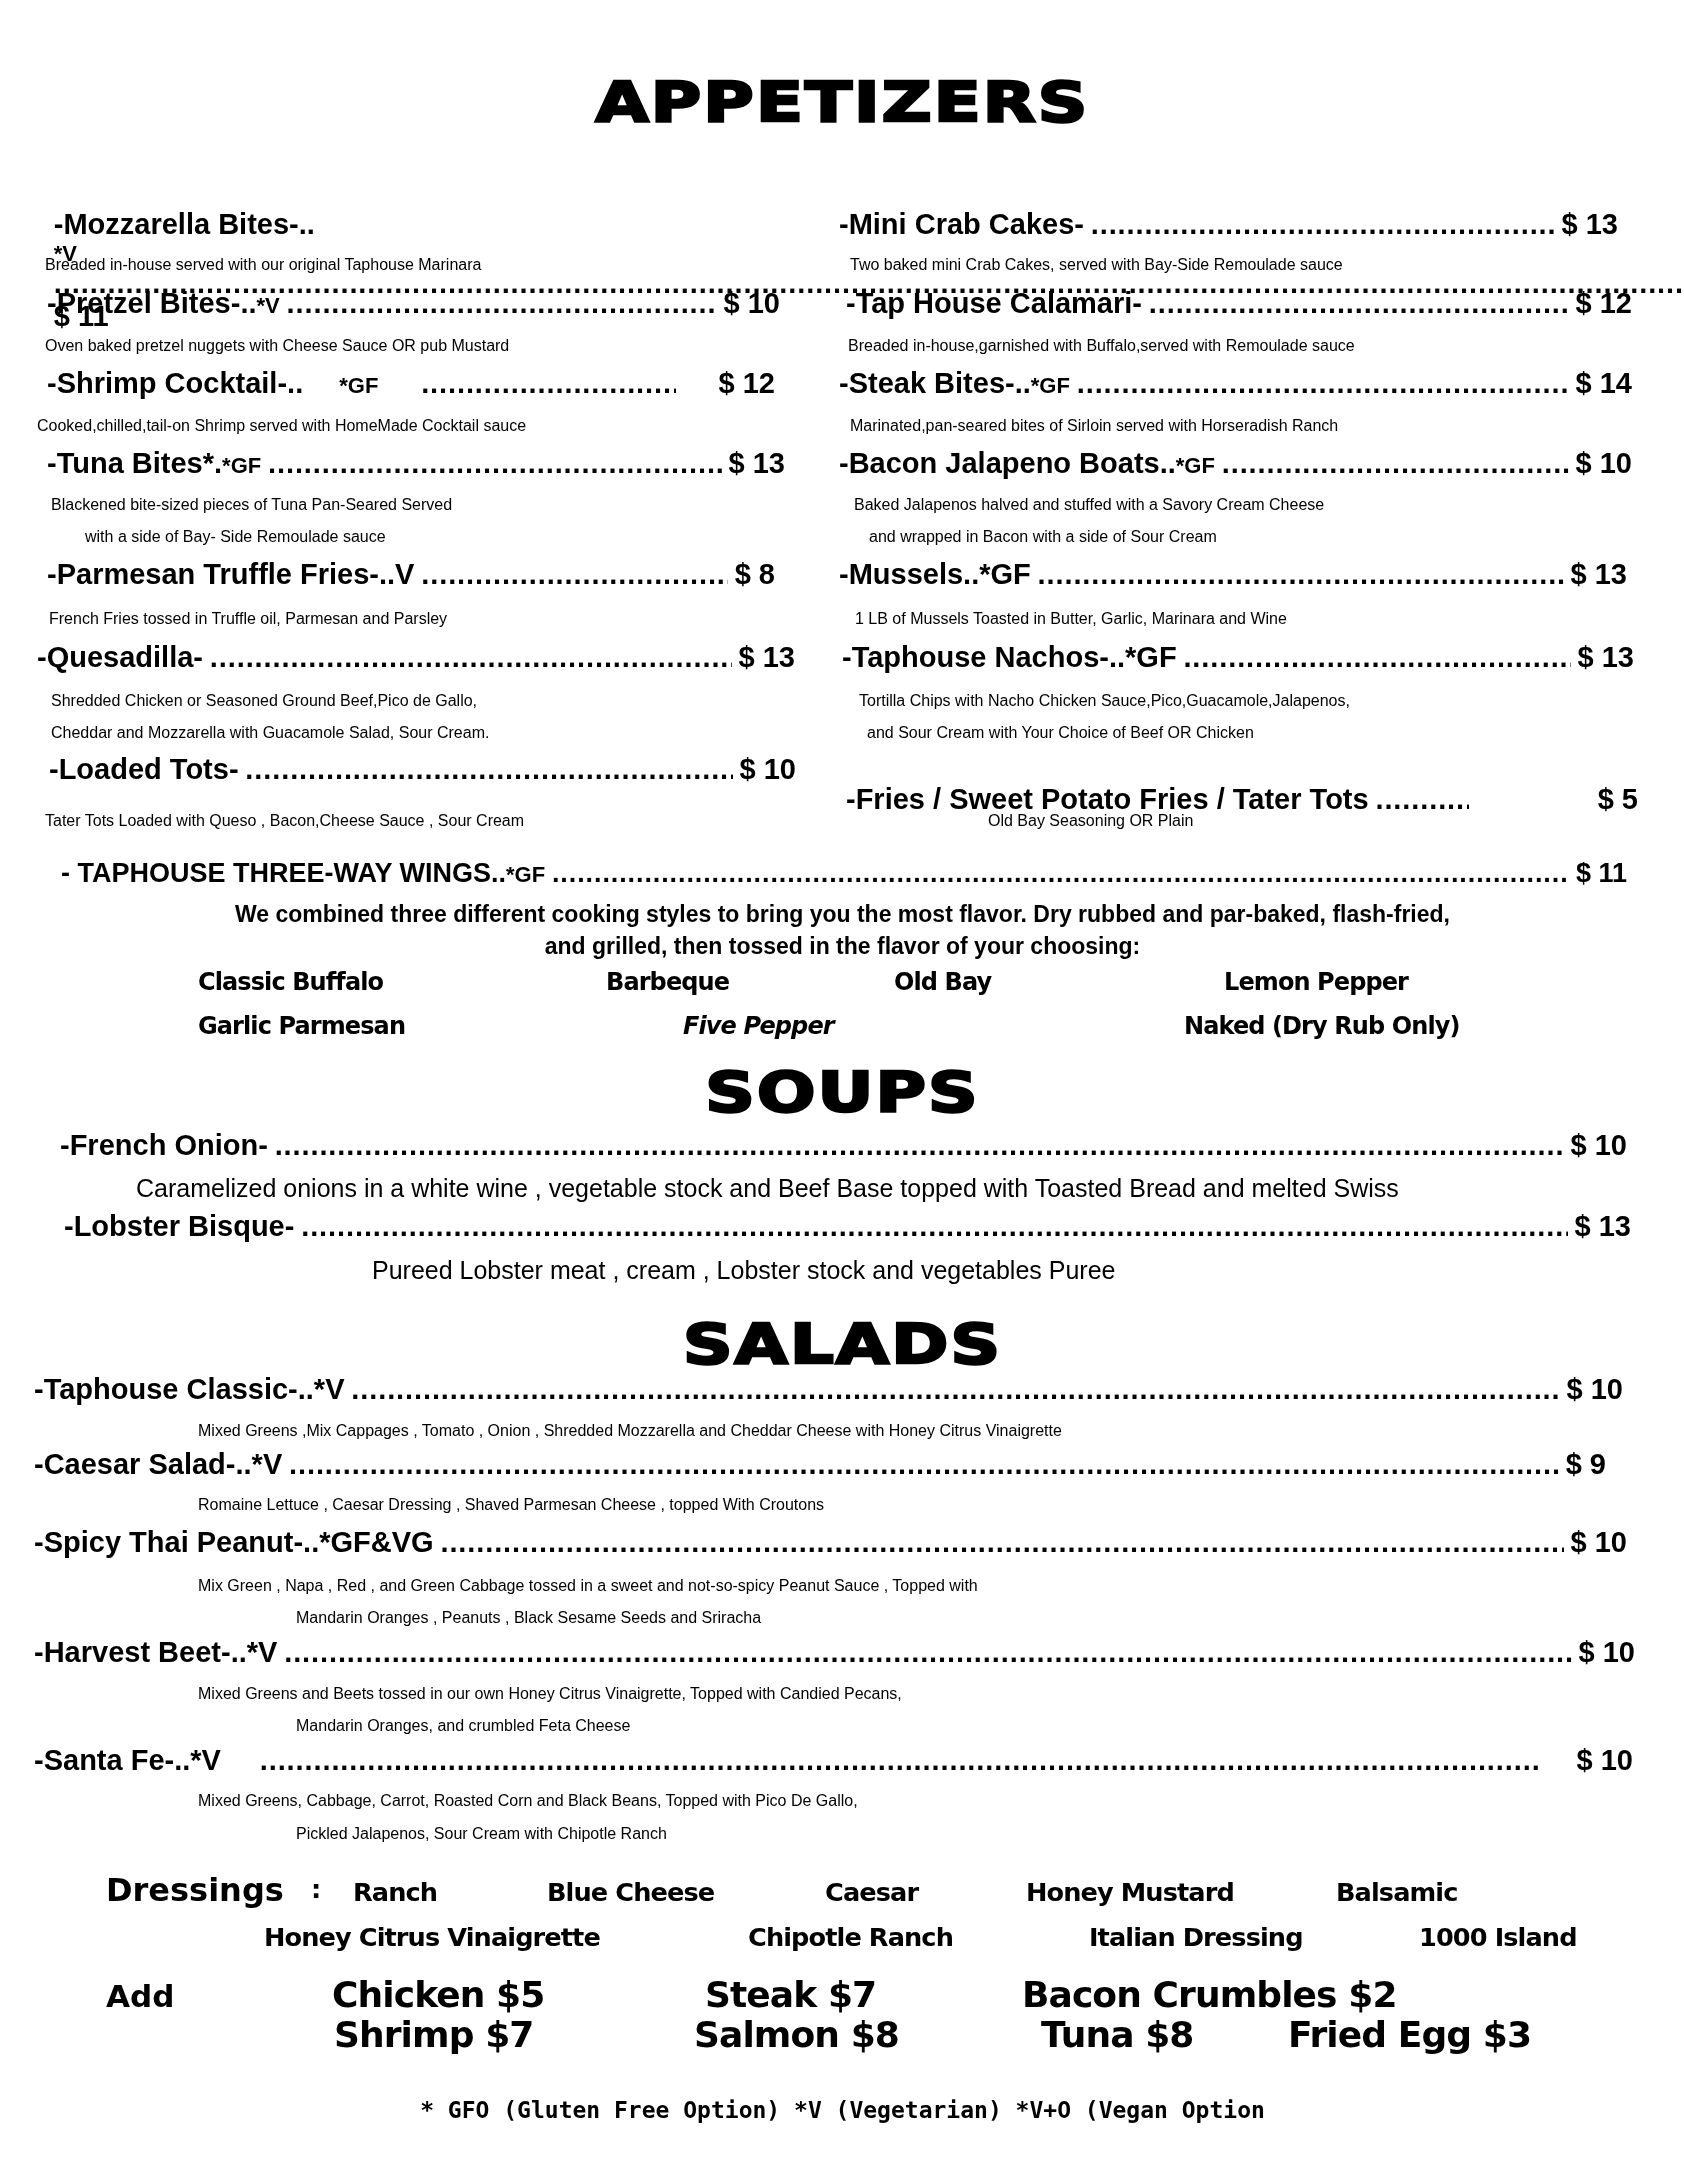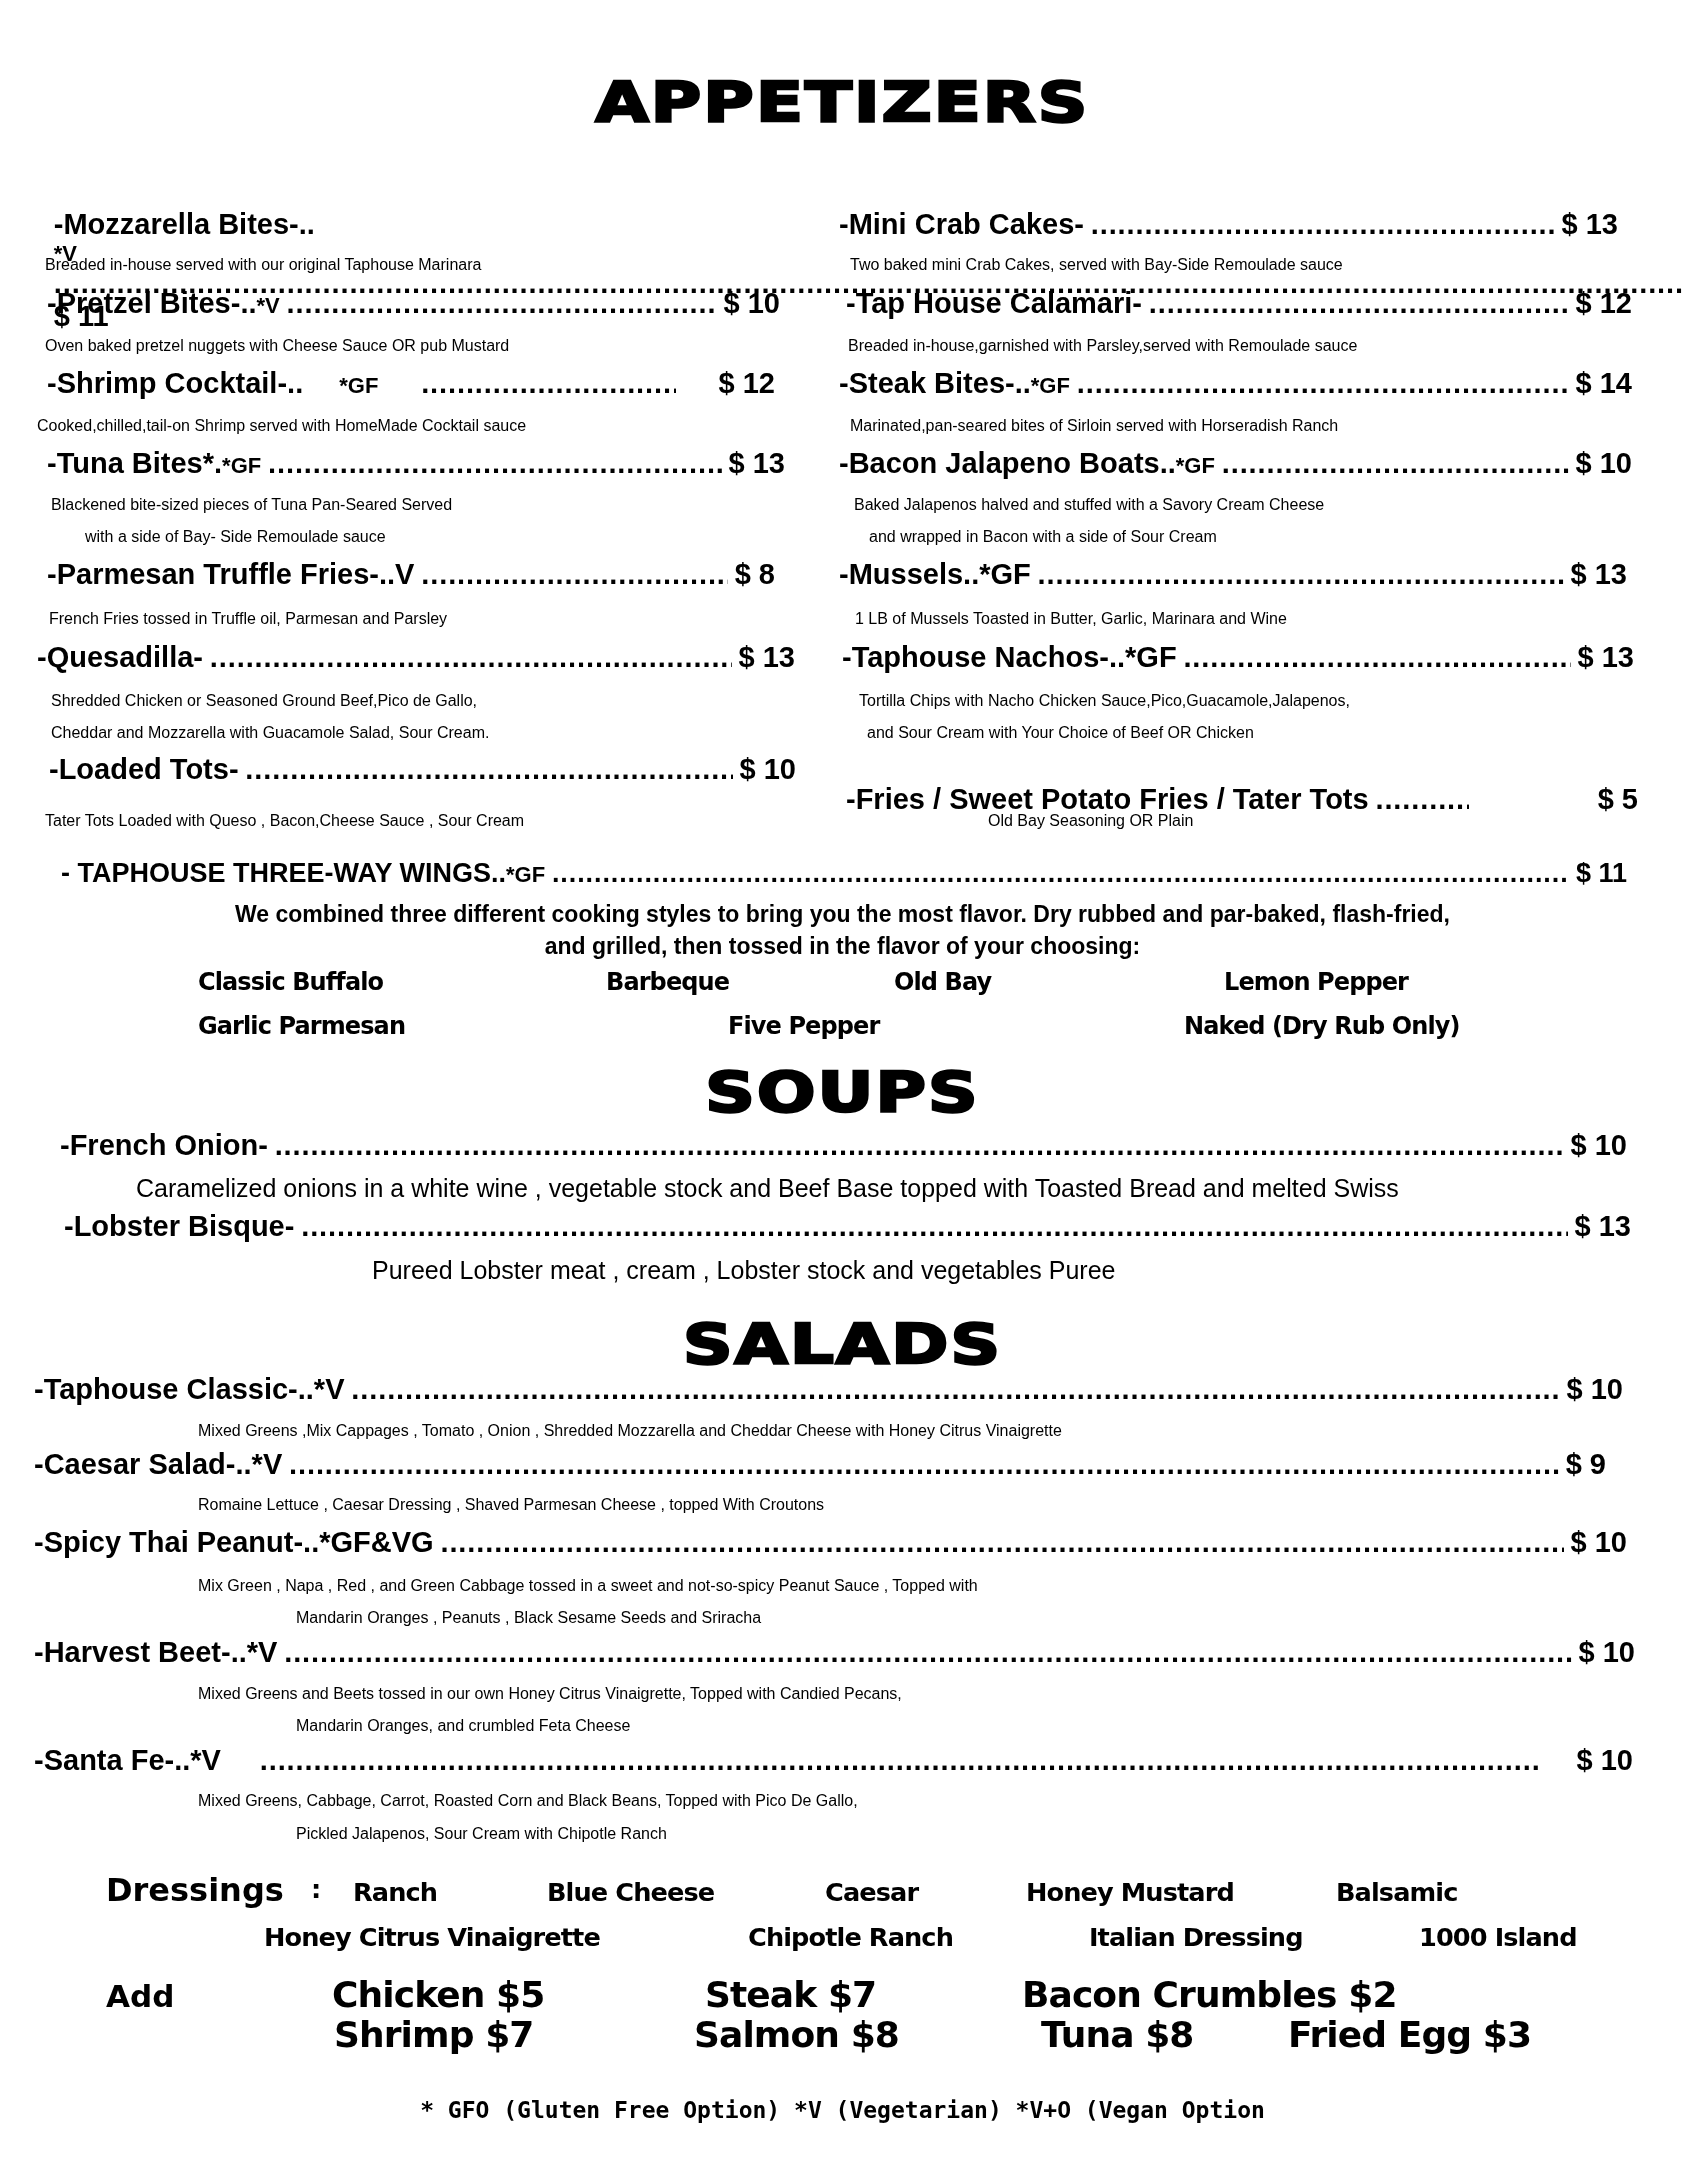--- a/index.html
+++ b/index.html
@@ -91,21 +91,21 @@
     <span class="price">$ 13</span>
 </div>
 <div class="abs desc" style="left:850px; top:249px;">Two baked mini Crab Cakes, served with Bay-Side Remoulade sauce</div>
 
 <div class="abs item-row" style="left:846px; top:287px; width:786px;">
   <span class="name">-Tap House Calamari-</span>
     <span class="tag"></span>
     <span class="dots"></span>
     <span class="price">$ 12</span>
 </div>
-<div class="abs desc" style="left:848px; top:330px;">Breaded in-house,garnished with Parsley,served with Remoulade sauce</div>
+<div class="abs desc" style="left:848px; top:330px;">Breaded in-house,garnished with Buffalo,served with Remoulade sauce</div>
 
 <div class="abs item-row" style="left:839px; top:367px; width:793px;">
   <span class="name">-Steak Bites-..</span>
     <span class="tag">*GF</span>
     <span class="dots"></span>
     <span class="price">$ 14</span>
 </div>
 <div class="abs desc" style="left:850px; top:410px;">Marinated,pan-seared bites of Sirloin served with Horseradish Ranch</div>
 
 <div class="abs item-row" style="left:839px; top:447px; width:793px;">
@@ -150,21 +150,21 @@
     <span class="price">$ 11</span>
 </div>
 <div class="abs wing-desc" style="top:898px;">We combined three different cooking styles to bring you the most flavor. Dry rubbed and par-baked, flash-fried,</div>
 <div class="abs wing-desc" style="top:930px;">and grilled, then  tossed in the flavor of your choosing:</div>
 
 <div class="abs flavor" style="left:198px; top:968px;">Classic Buffalo</div>
 <div class="abs flavor" style="left:606px; top:968px;">Barbeque</div>
 <div class="abs flavor" style="left:894px; top:968px;">Old Bay</div>
 <div class="abs flavor" style="left:1224px; top:968px;">Lemon Pepper</div>
 <div class="abs flavor" style="left:198px; top:1012px;">Garlic Parmesan</div>
-<div class="abs flavor" style="left:728px; top:1012px;">Five Pepper</div>
+<div class="abs flavor" style="left:683px; top:1012px;font-style:italic;">Five Pepper</div>
 <div class="abs flavor" style="left:1184px; top:1012px;">Naked (Dry Rub Only)</div>
 
 <div class="abs section-title" style="top:1060px;">SOUPS</div>
 
 <div class="abs item-row" style="left:60px; top:1129px; width:1567px;">
   <span class="name">-French Onion-</span>
     <span class="dots"></span>
     <span class="price">$ 10</span>
 </div>
 <div class="abs desc" style="left:136px; top:1172px; font-size:25px;">Caramelized onions in a white wine , vegetable stock and Beef Base topped with Toasted Bread and melted Swiss</div>

